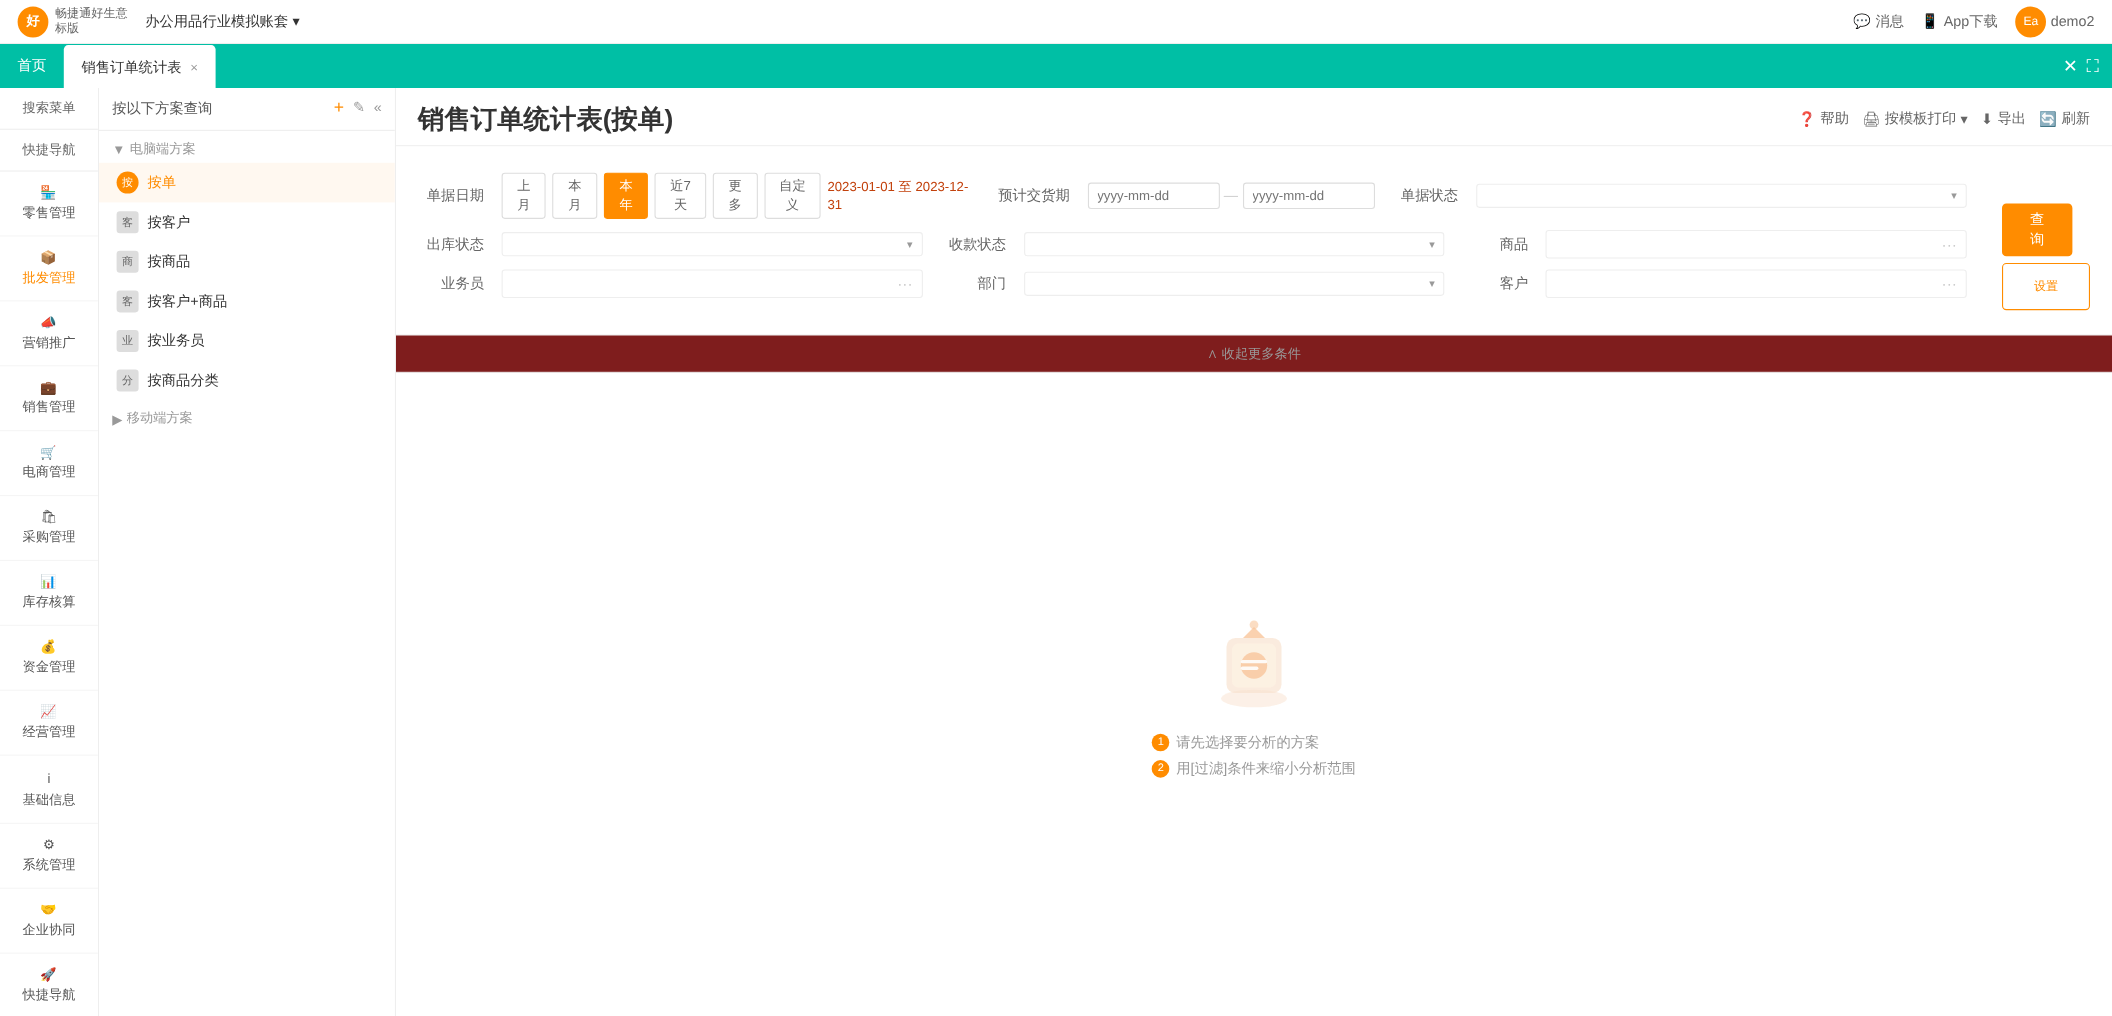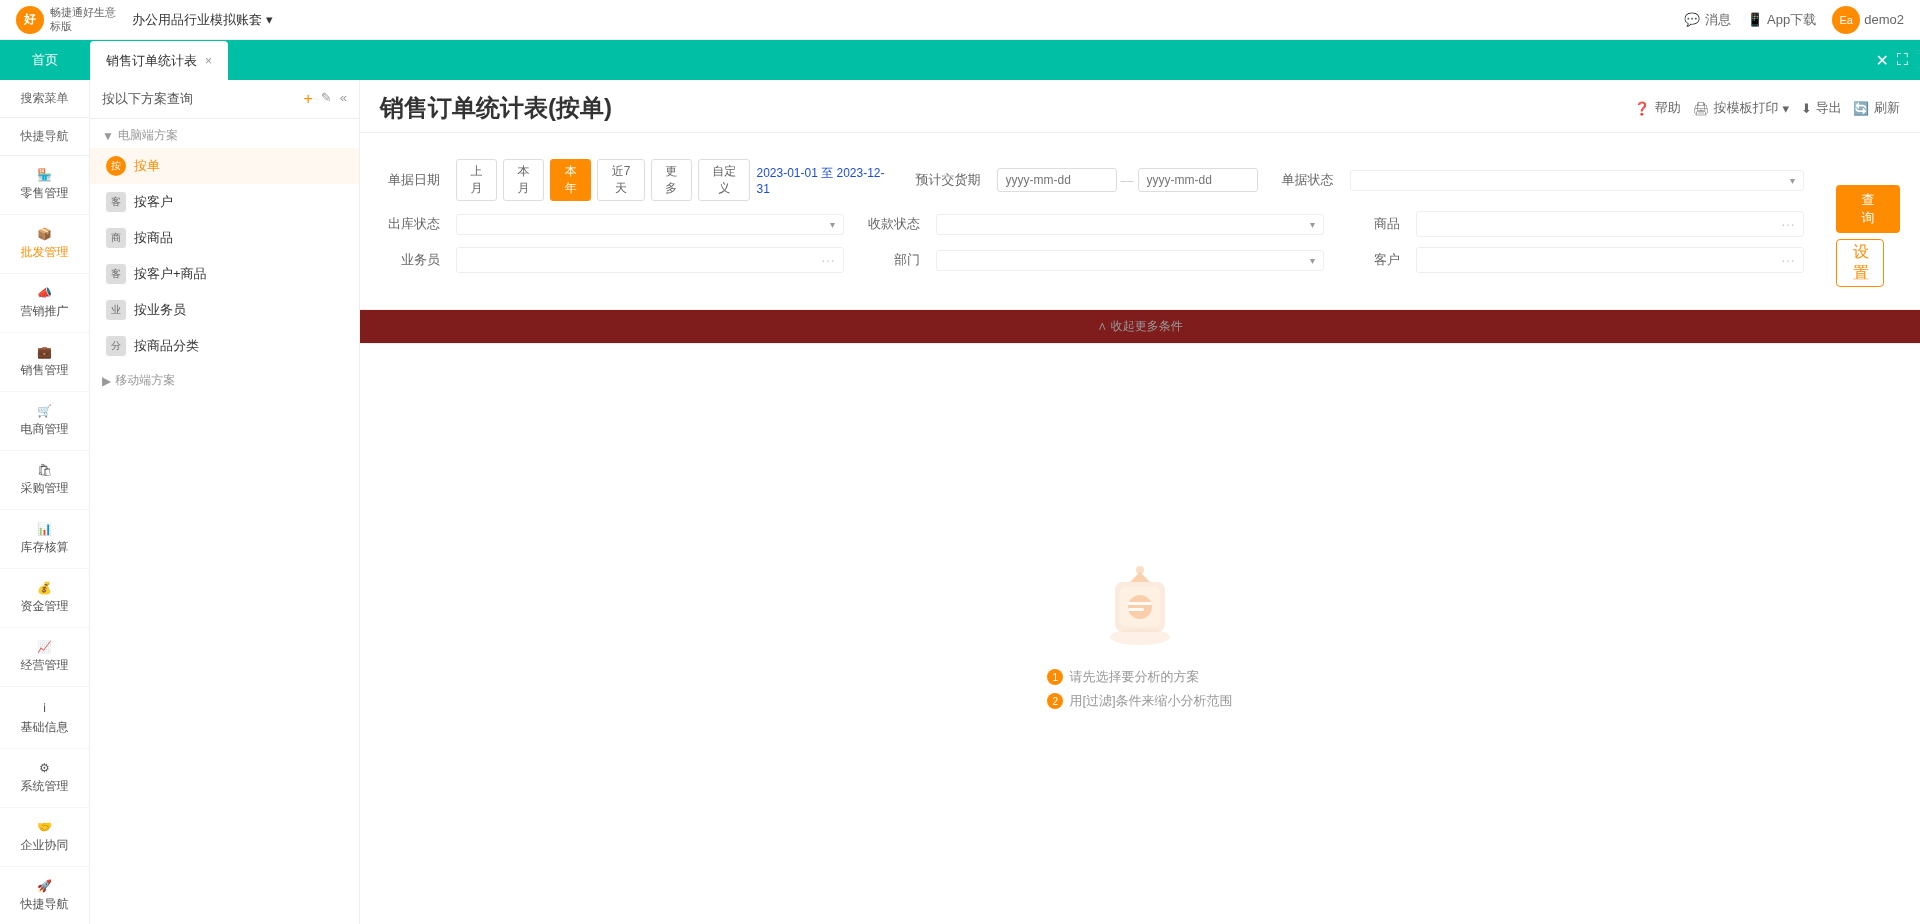--- a/index.html
+++ b/index.html
@@ -28,21 +28,21 @@
     
     .tab-bar {
       height: 40px;
       background: #00bfa5;
       display: flex;
       align-items: center;
       padding: 0 0;
       flex-shrink: 0;
     }
     .tab-home {
-      padding: 0 32px;
+      padding: 0 16px;
       height: 40px;
       display: flex;
       align-items: center;
       color: #fff;
       font-size: 13px;
       cursor: pointer;
     }
     .tab-active {
       background: #fff;
       color: #333;
@@ -168,21 +168,21 @@
       font-size: 12px;
       cursor: pointer;
       color: #666;
       background: #fff;
     }
     .date-btn.active {
       background: #ff8c00;
       color: #fff;
       border-color: #ff8c00;
     }
-    .date-range-text { font-size: 12px; color: #1d4ed8; }
+    .date-range-text { font-size: 12px; color: #c2410c; }
     .date-input {
       border: 1px solid #ddd;
       border-radius: 3px;
       padding: 4px 8px;
       font-size: 12px;
       color: #ccc;
       width: 120px;
     }
 
     
@@ -482,21 +482,21 @@
               <span class="filter-label">客户</span>
               <div style="flex:1; position:relative; border:1px solid #eee; border-radius:3px; padding:4px 8px; background:#fff; display:flex; align-items:center;">
                 <span style="color:#ccc; font-size:12px;"></span>
                 <span style="margin-left:auto; color:#ccc; font-size:14px; cursor:pointer;">···</span>
               </div>
             </div>
           </div>
 
           <div class="filter-right-actions">
             <button class="btn-primary" style="background:#ff8c00; color:#fff; border:none; padding:6px 20px; border-radius:4px; font-size:13px; cursor:pointer; width:64px;">查询</button>
-            <button class="btn-default" style="background:#fff; color:#ff8c00; border:1px solid #ff8c00; padding:2px 16px; border-radius:4px; font-size:16px; cursor:pointer; width:48px;">设置</button>
+            <button class="btn-default" style="background:#fff; color:#ff8c00; border:1px solid #ff8c00; padding:13px 16px; border-radius:4px; font-size:11px; cursor:pointer; width:80px;">设置</button>
           </div>
         </div>
       </div>
 
       <div class="collapse-bar">
         <span>∧ 收起更多条件</span>
       </div>
 
       <div class="data-area">
         <div class="empty-state">

